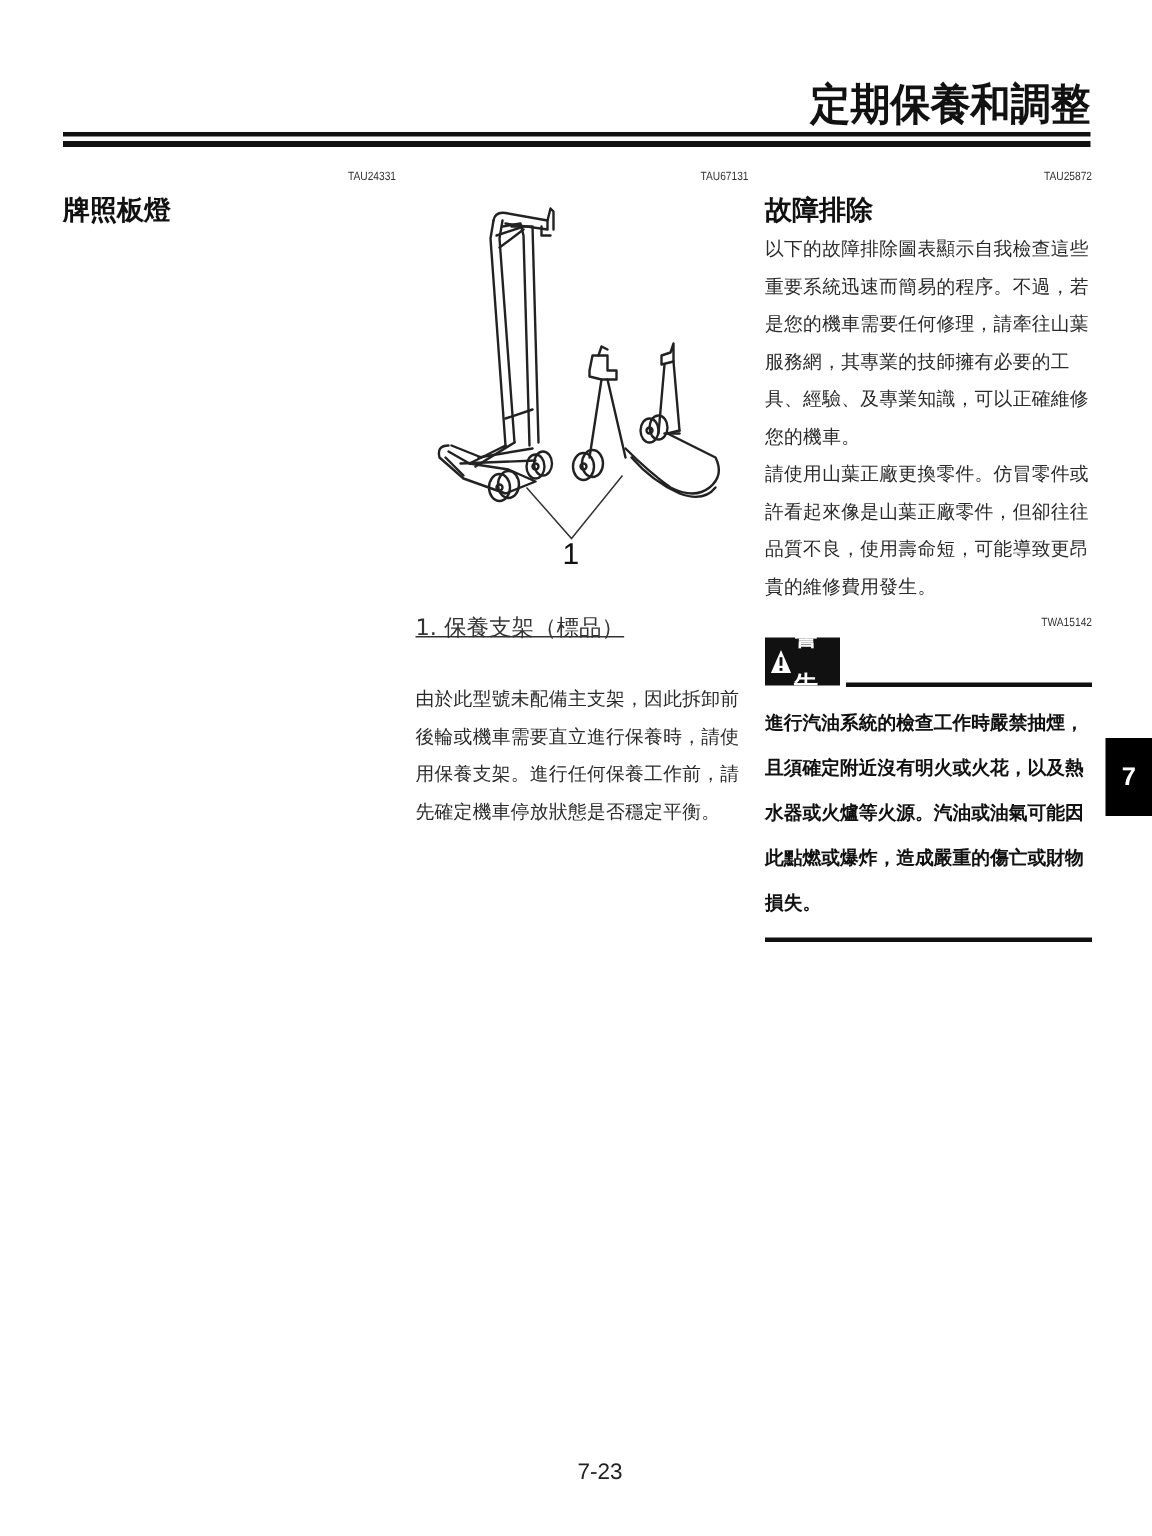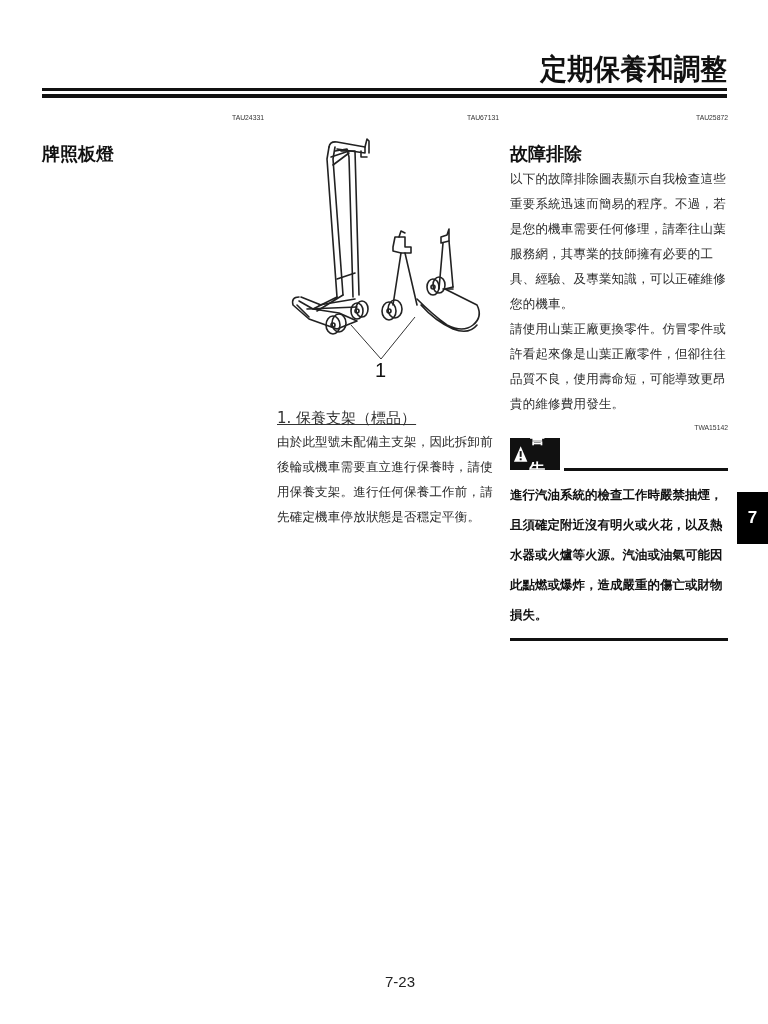--- a/index.html
+++ b/index.html
@@ -20,29 +20,29 @@
   .col1 { left: 42px; width: 222px; }
   .col2 { left: 277px; width: 222px; }
   .col3 { left: 510px; width: 218px; }
 
   .code {
     text-align: right; font-size: 8px; color: #333;
     font-family: "Liberation Sans", sans-serif; height: 12px; line-height: 12px;
     transform: scaleX(0.85); transform-origin: right center;
   }
   .section-title {
-    font-size: 18px; font-weight: bold; color: #111; margin-top: 18px; line-height: 24px;
+    font-size: 18px; font-weight: bold; color: #111; margin-top: 5px; line-height: 24px;
   }
   .para {
     font-size: 12.5px; line-height: 25px; color: #2a2a2a; margin: 0;
     letter-spacing: 0.2px;
   }
   .illus { position: relative; width: 222px; height: 262px; margin-top: 5px; }
   .caption { font-size: 15px; color: #333; margin-top: 20px; line-height: 14px; text-decoration: underline; }
-  .col2 .para { margin-top: 4px; }
+  .col2 .para { margin-top: 28px; }
 
   .warn-code { margin-top: 6px; }
   .warn-head { position: relative; height: 34px; margin-top: 4px; }
   .warn-badge {
     position: absolute; left: 0; top: 0; width: 50px; height: 32px; background: #111;
     display: flex; align-items: center; justify-content: flex-start;
   }
   .warn-badge .tri { margin-left: 3px; }
   .warn-badge .label {
     color: #fff; font-weight: bold; font-size: 16px; margin-left: 1px; line-height: 32px;

